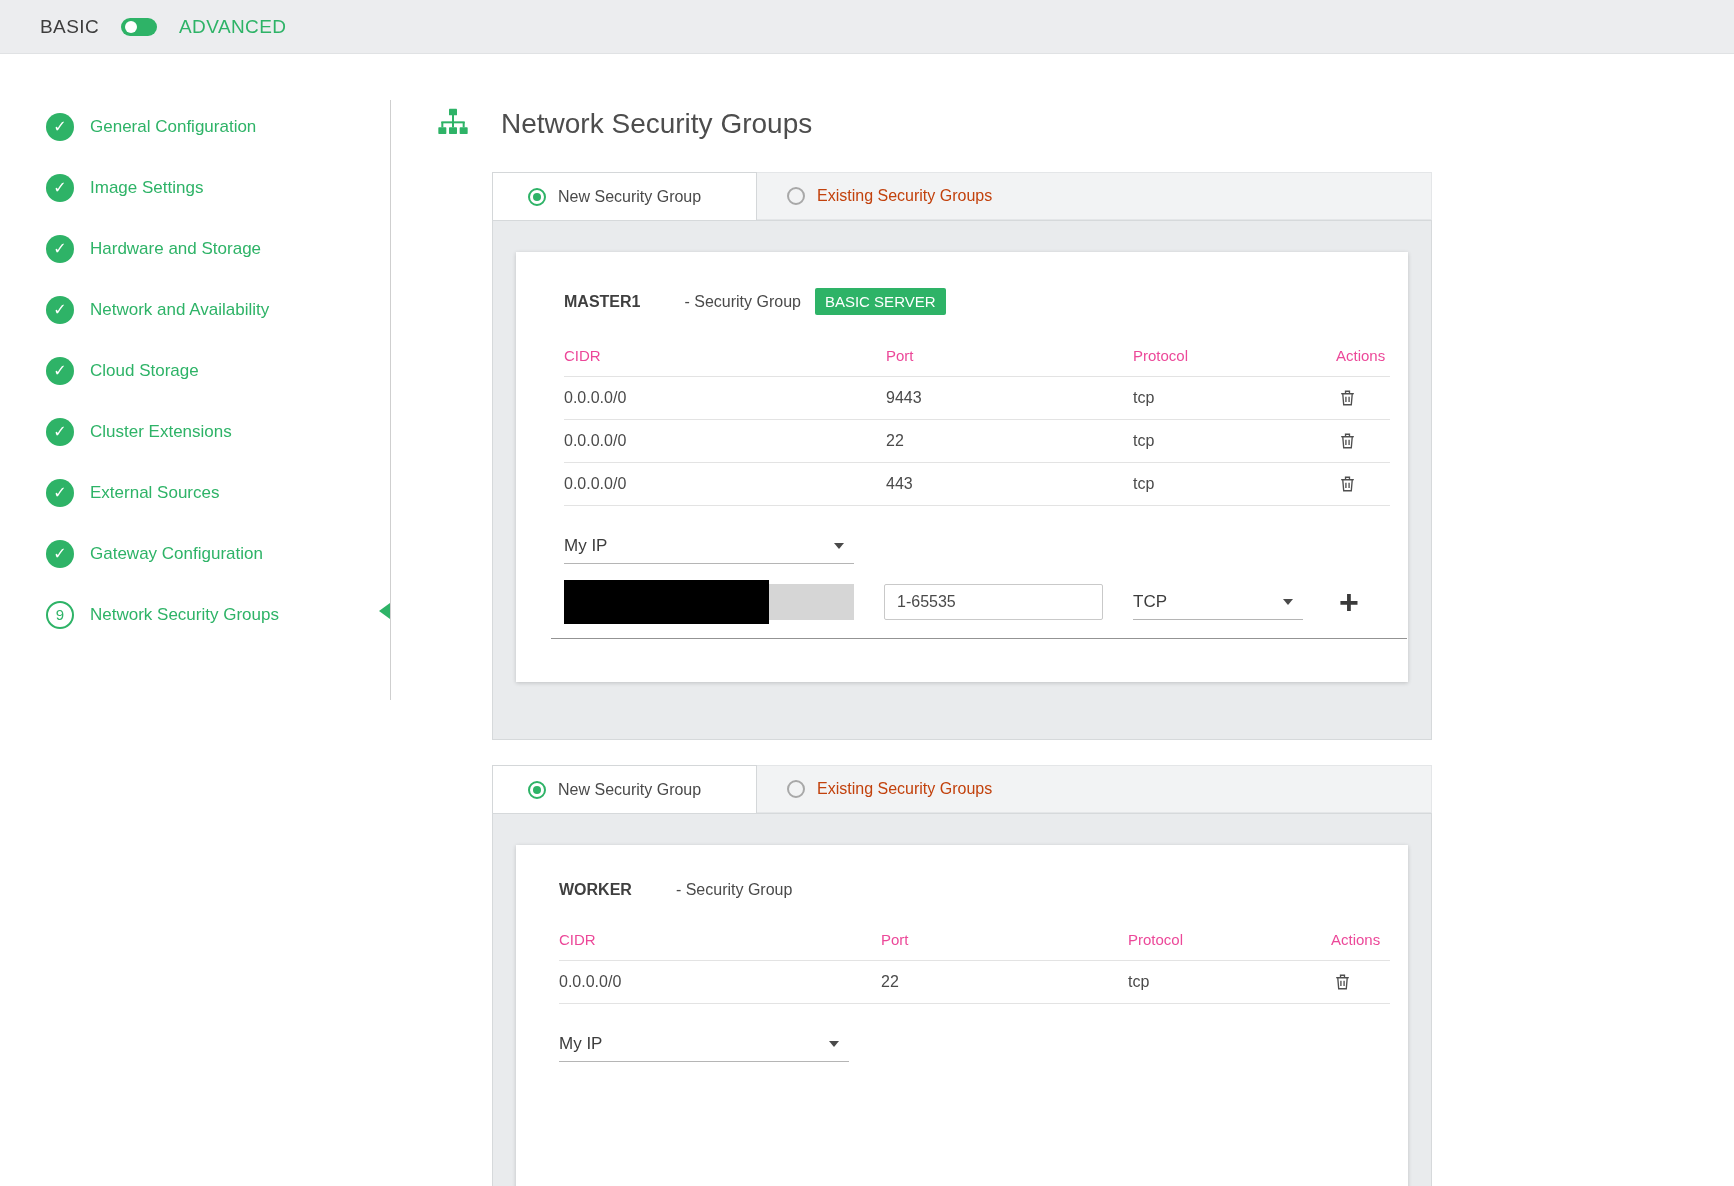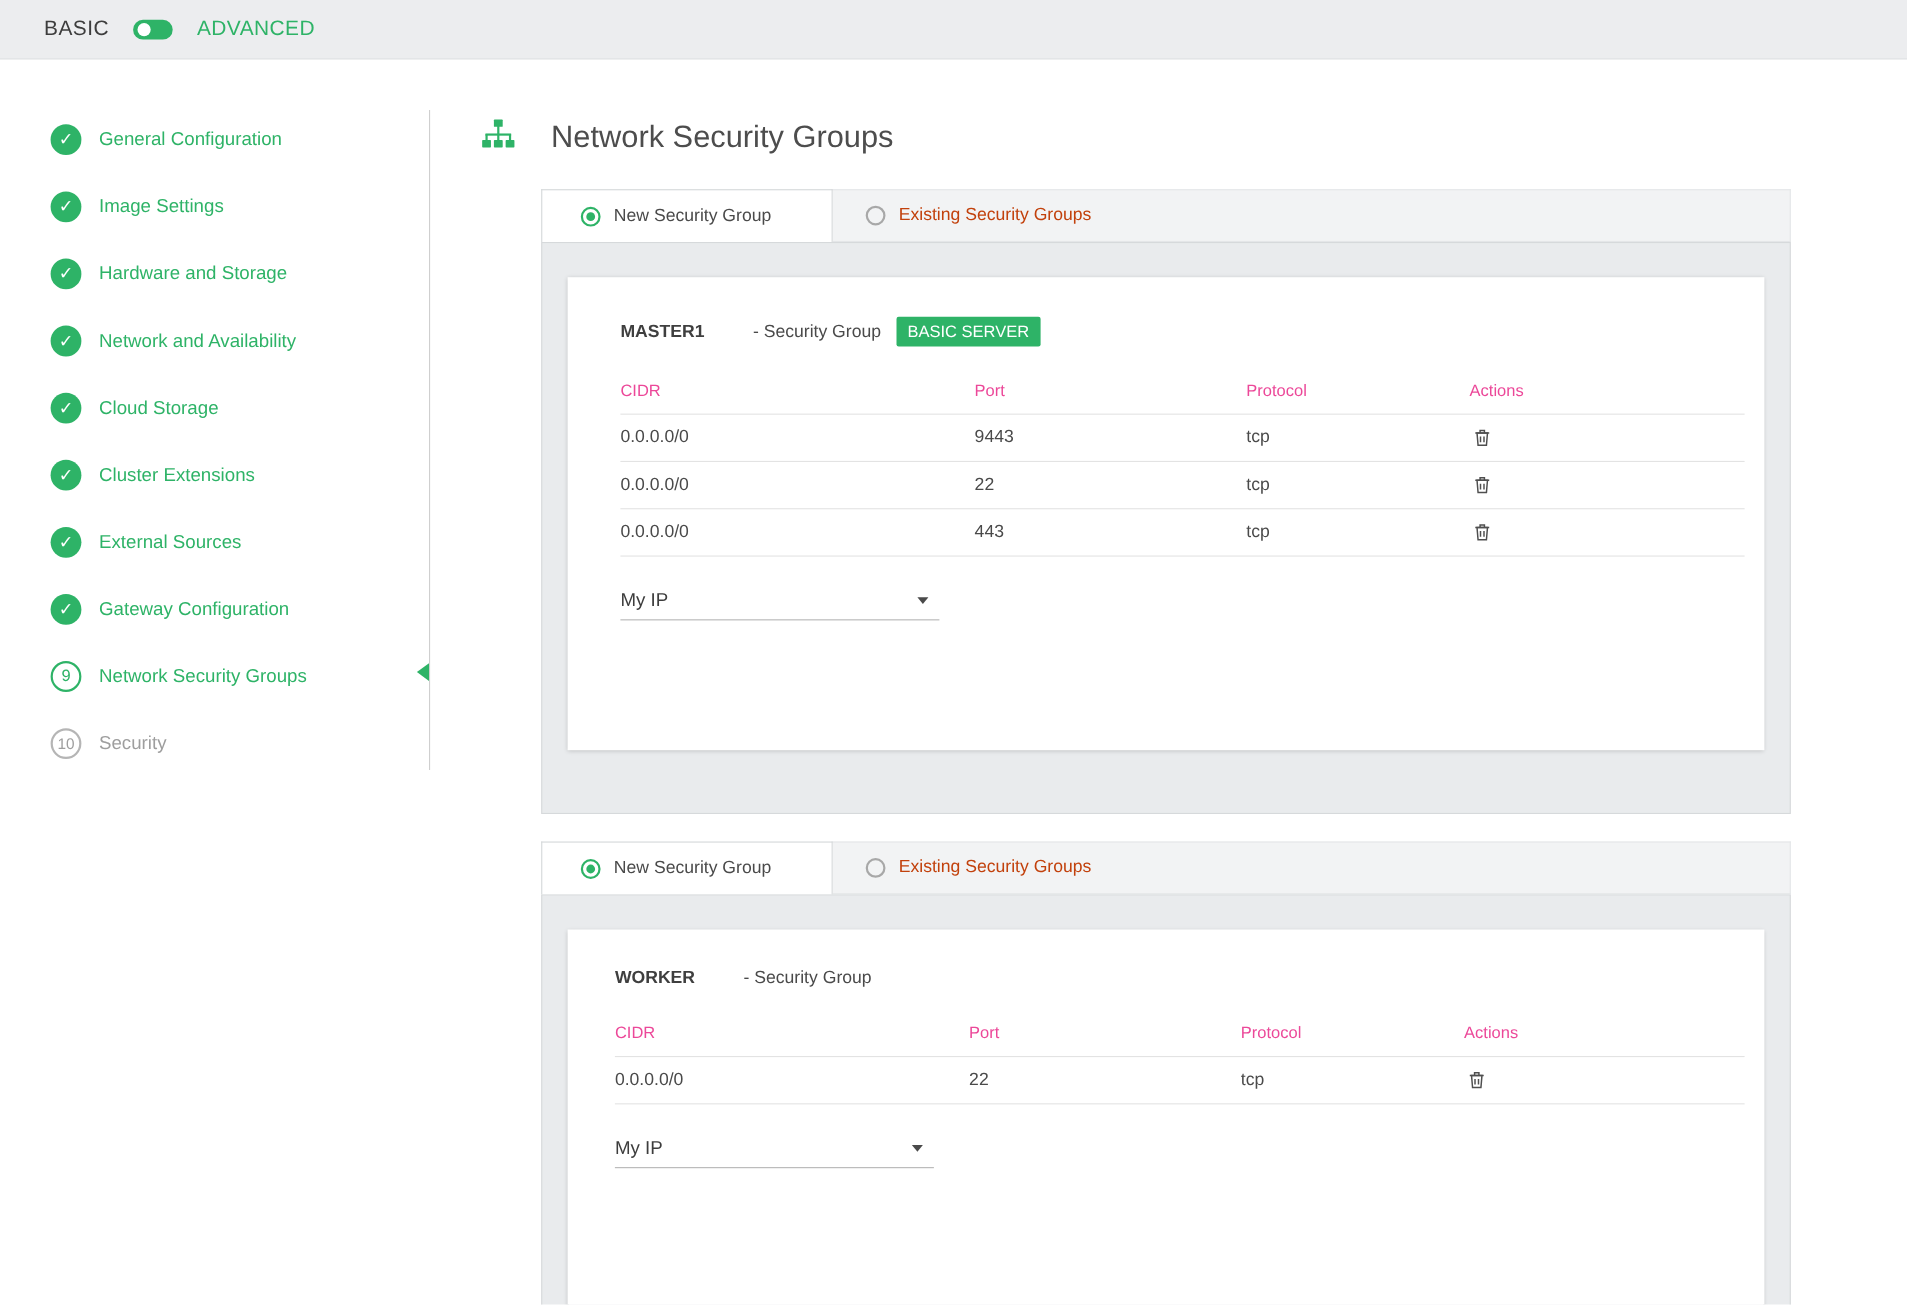--- a/index.html
+++ b/index.html
@@ -40,21 +40,21 @@
   .step.pending .label{color:#9e9e9e;}
   .side-divider{position:absolute;left:390px;top:100px;width:1px;height:600px;background:#cfcfcf;}
   .active-pointer{position:absolute;left:379px;top:603px;width:0;height:0;
     border-top:8px solid transparent;border-bottom:8px solid transparent;border-right:11px solid var(--green);}
 
   
   .page-header{position:absolute;left:437px;top:106px;display:flex;align-items:center;gap:32px;}
   .page-title{font-size:28px;color:#4d4d4d;}
 
   
-  .group{position:absolute;left:492px;width:1136px;}
+  .group{position:absolute;left:492px;width:940px;}
   #group-0{top:172px;}
   #group-1{top:765px;}
 
   .tabs{display:flex;height:48px;}
   .tab-active{width:265px;background:#fff;border:1px solid #d4d7d9;border-bottom:none;
     display:flex;align-items:center;gap:12px;padding-left:35px;font-size:16px;color:#4a4a4a;cursor:pointer;position:relative;z-index:2;}
   .tab-inactive{flex:1;background:#f2f3f4;border:1px solid #e4e6e8;border-left:none;
     display:flex;align-items:center;gap:12px;padding-left:30px;font-size:16px;color:#c2410c;cursor:pointer;}
   .radio{width:18px;height:18px;border-radius:50%;position:relative;flex:0 0 18px;}
   .radio.on{border:2px solid var(--green);}
@@ -157,26 +157,20 @@
     <div class="bullet">
         <span>✓</span>
       </div>
     <span class="label">Gateway Configuration</span>
   </div>
   <div class="step active">
     <div class="bullet">
         <span>9</span>
       </div>
     <span class="label">Network Security Groups</span>
-  </div>
-  <div class="step pending">
-    <div class="bullet">
-        <span>10</span>
-      </div>
-    <span class="label">Security</span>
   </div>
 </div>
 <div class="side-divider"></div>
 <div class="active-pointer"></div>
 
 <div class="page-header">
   <span>
     <svg width="32" height="32" viewBox="0 0 24 24" fill="#2eb367" xmlns="http://www.w3.org/2000/svg">
       <rect x="9" y="2" width="6" height="5" rx="0.5"></rect>
       <rect x="1" y="16" width="6" height="5" rx="0.5"></rect>
@@ -266,20 +260,31 @@
               </button>
             </span>
         </div>
       </div>
 
       <div class="select select-myip">
         <span>My IP</span>
         <span class="caret"></span>
       </div>
 
+      <div class="controls-row">
+        <div class="ip-input">
+          <div class="redaction"></div>
+        </div>
+        <input class="port-input" type="text" value="1-65535" style="">
+        <div class="select select-protocol">
+          <span>TCP</span>
+          <span class="caret"></span>
+        </div>
+        <button class="plus-btn">+</button>
+      </div>
     </div>
   </div>
 </div>
 
 <div class="group" id="group-1">
   <div class="tabs">
     <div class="tab-active">
       <span class="radio on"></span>
       <span>New Security Group</span>
     </div>

